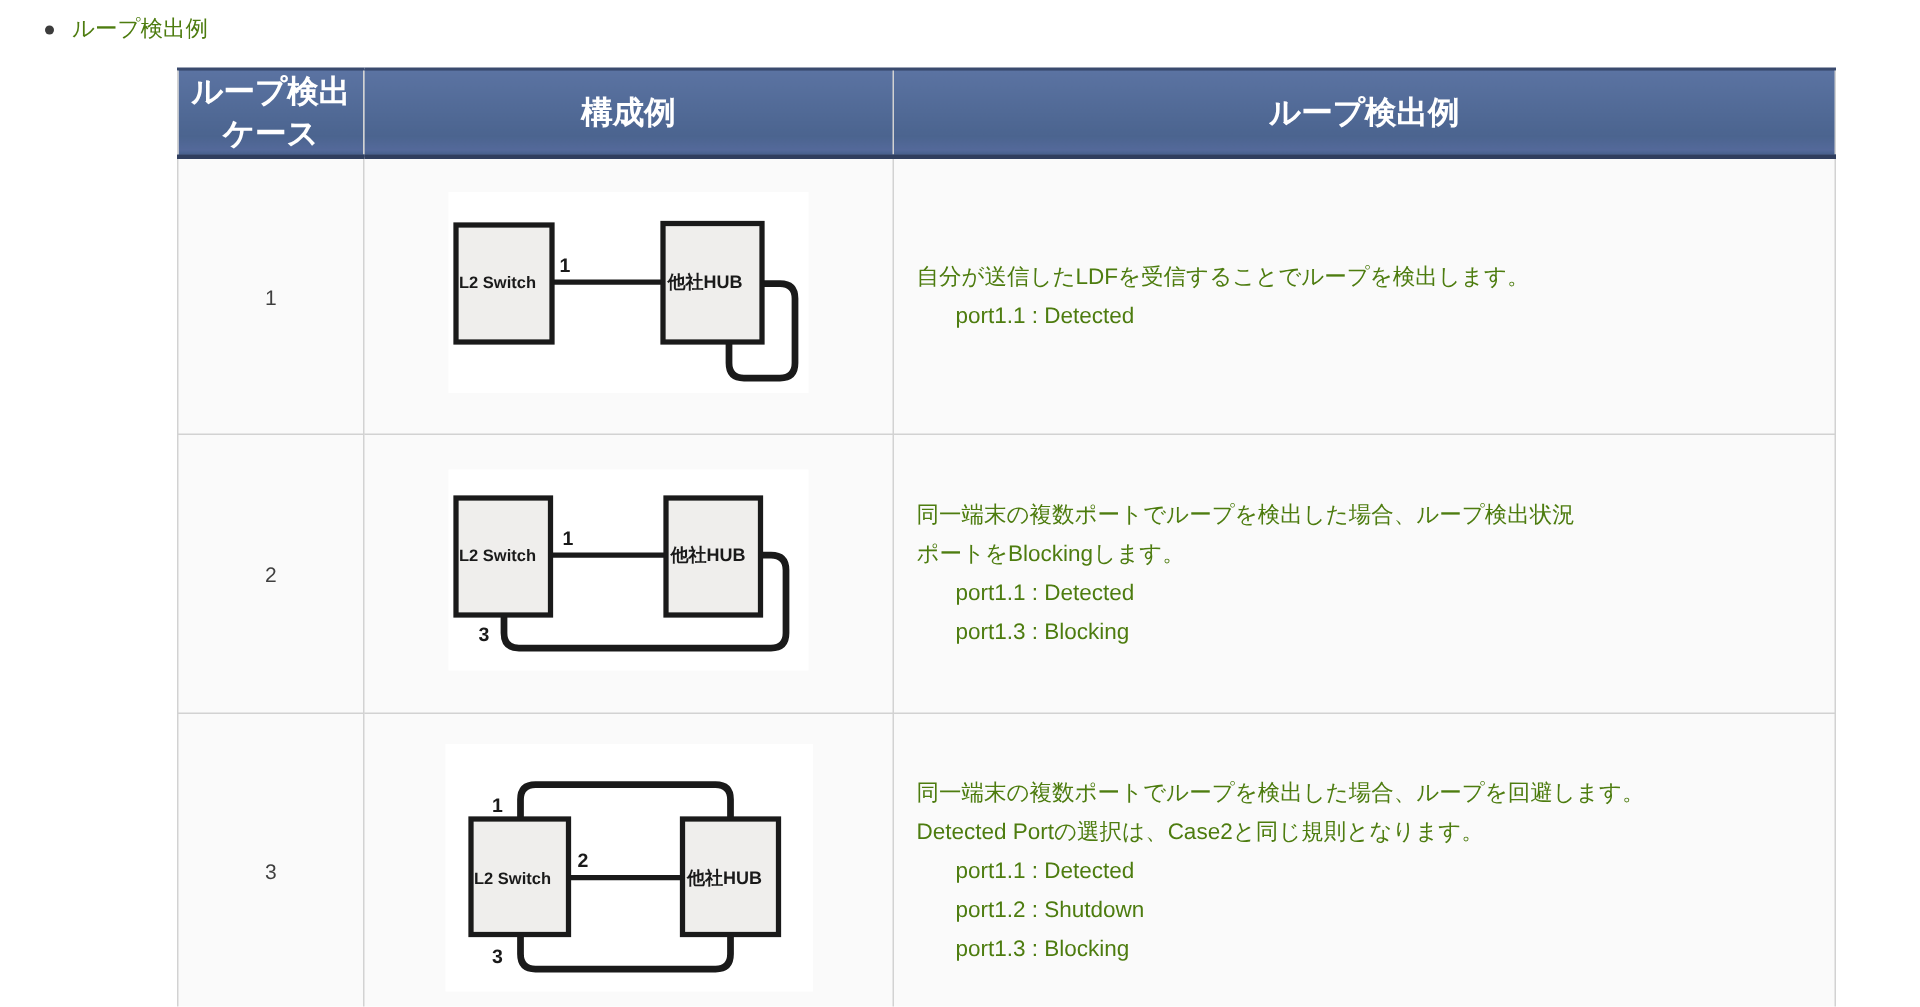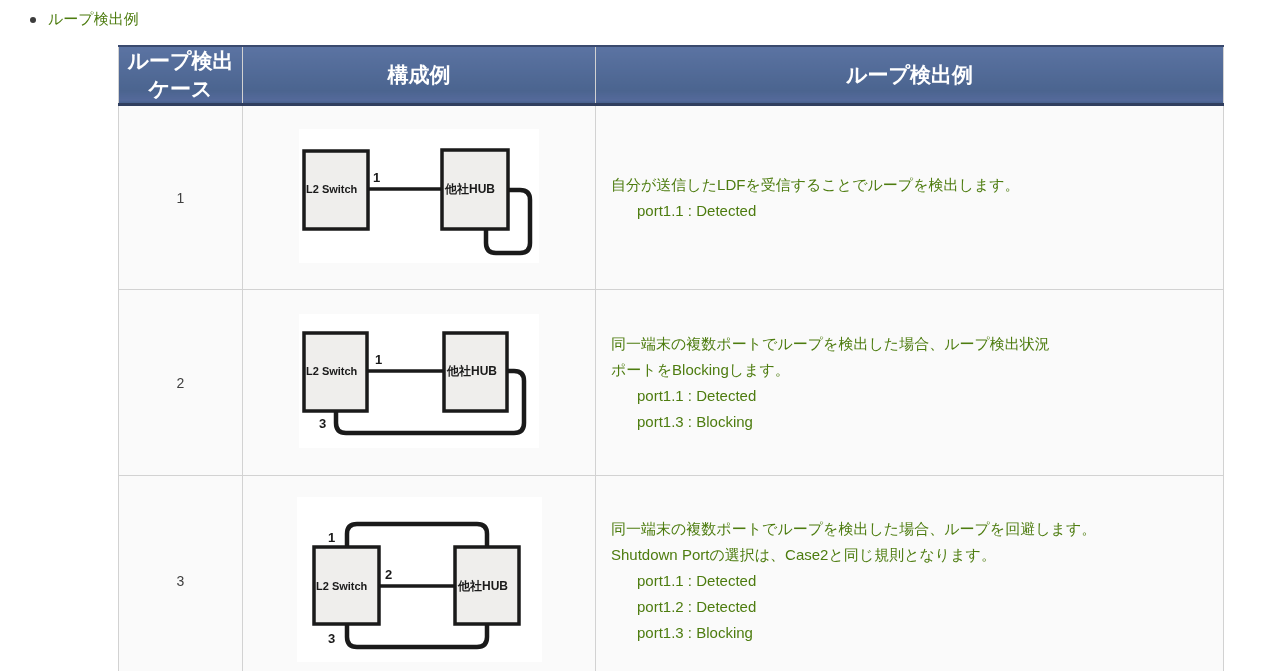--- a/index.html
+++ b/index.html
@@ -166,23 +166,23 @@
             <text class="dev-label" x="19" y="93" font-size="11">L2 Switch</text>
             <text class="dev-label" x="161" y="93" font-size="12">他社HUB</text>
             <text class="port-label" x="31" y="45">1</text>
             <text class="port-label" x="88" y="82">2</text>
             <text class="port-label" x="31" y="146">3</text>
           </svg>
         </div>
       </td>
       <td class="status-cell">
         <div class="status-line">同一端末の複数ポートでループを検出した場合、ループを回避します。</div>
-        <div class="status-line">Shutdown Portの選択は、Case2と同じ規則となります。</div>
+        <div class="status-line">Detected Portの選択は、Case2と同じ規則となります。</div>
         <div class="port-line">port1.1 : Detected</div>
-        <div class="port-line">port1.2 : Detected</div>
+        <div class="port-line">port1.2 : Shutdown</div>
         <div class="port-line">port1.3 : Blocking</div>
       </td>
     </tr>
 
     <tr class="r4">
       <td></td>
       <td></td>
       <td></td>
     </tr>
 

